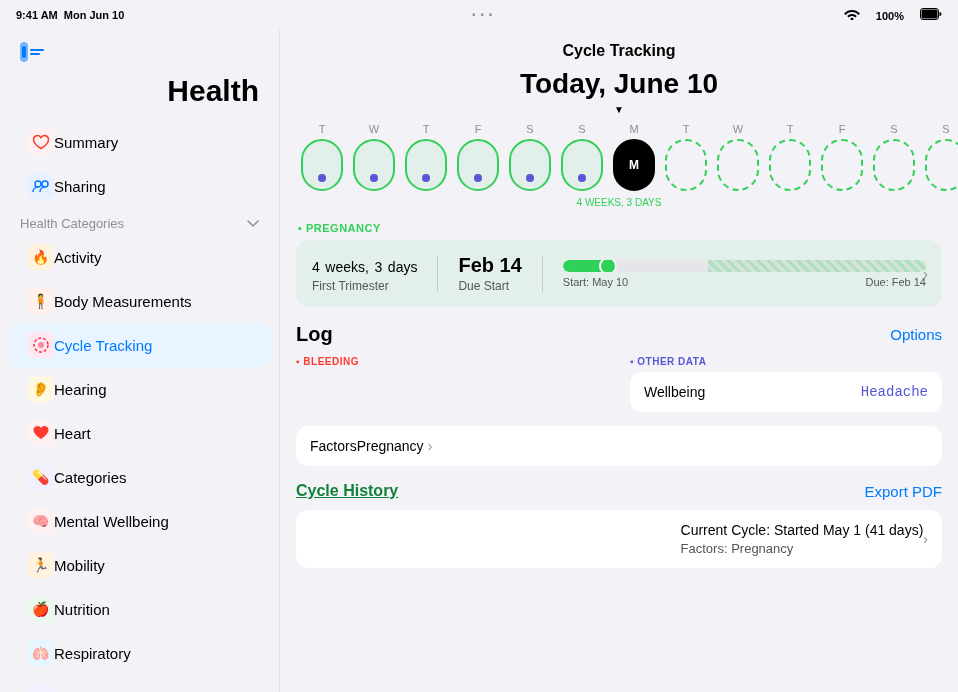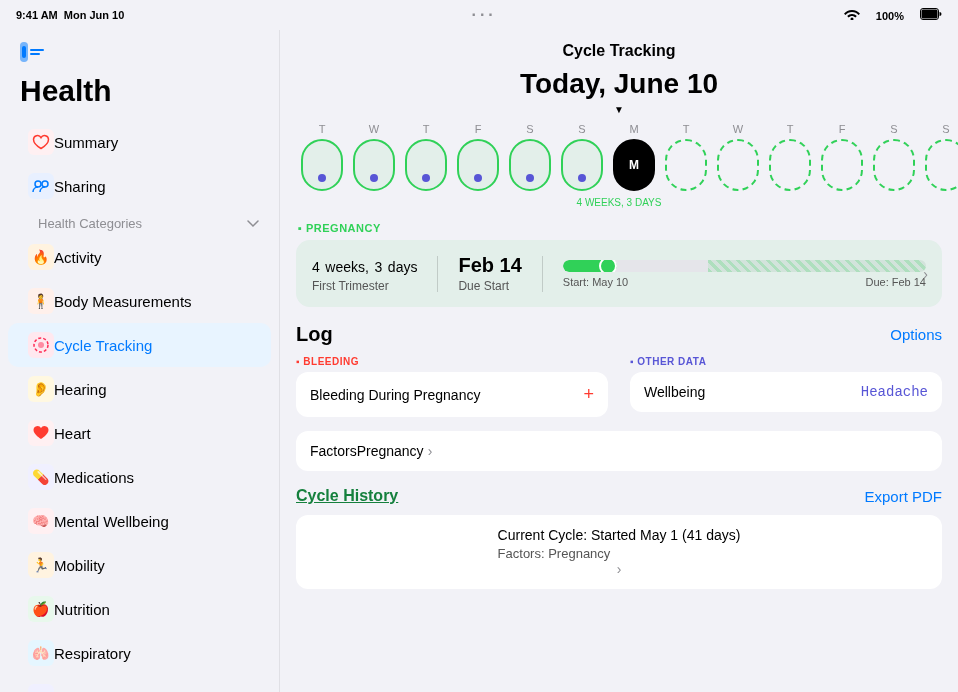--- a/index.html
+++ b/index.html
@@ -42,20 +42,21 @@
     
     .sidebar {
       width: 280px;
       min-width: 280px;
       background: #f2f2f7;
       border-right: 1px solid #e0e0e5;
       display: flex;
       flex-direction: column;
       overflow-y: auto;
       padding-bottom: 20px;
+      text-align: right;
     }
     .sidebar-header {
       padding: 12px 20px 8px 20px;
       display: flex;
       align-items: center;
       gap: 10px;
     }
     .sidebar-toggle-icon {
       width: 28px;
       height: 20px;
@@ -85,21 +86,21 @@
       background: #e8f4ff;
       color: #007aff;
     }
     .sidebar-nav-item .nav-label { font-size: 15px; }
     .sidebar-nav-item.active .nav-label { color: #007aff; font-weight: 500; }
 
     .sidebar-section-header {
       display: flex;
       align-items: center;
       justify-content: space-between;
-      padding: 8px 20px 4px 38px;
+      padding: 8px 20px 4px 20px;
       font-size: 13px;
       color: #8e8e93;
       font-weight: 500;
     }
 
     .nav-icon {
       width: 26px;
       height: 26px;
       border-radius: 6px;
       display: flex;
@@ -388,23 +389,22 @@
       cursor: pointer;
     }
     .history-card {
       background: #fff;
       border-radius: 12px;
       padding: 12px 14px;
     }
     .history-row {
       display: flex;
       align-items: center;
-      justify-content: space-between;
+      justify-content: flex-end;
       font-size: 14px;
-      flex-direction: column;
     }
     .history-label { color: #000; font-weight: 500; }
     .history-sub {
       font-size: 13px;
       color: #555;
       margin-top: 3px;
     }
     .history-chevron { color: #8e8e93; font-size: 14px; }
 
     
@@ -529,21 +529,21 @@
           <path d="M9 14S1.5 9.5 1.5 5a4 4 0 017.5-1.9A4 4 0 0116.5 5C16.5 9.5 9 14 9 14z" fill="#ff3b30"></path>
         </svg>
       </div>
       <span class="nav-label">Heart</span>
     </div>
 
     <div class="sidebar-nav-item">
       <div class="nav-icon" style="background:#f0f0ff;">
         <span style="font-size:14px;">💊</span>
       </div>
-      <span class="nav-label">Medications</span>
+      <span class="nav-label">Categories</span>
     </div>
 
     <div class="sidebar-nav-item">
       <div class="nav-icon" style="background:#fff0f2;">
         <span style="font-size:14px;">🧠</span>
       </div>
       <span class="nav-label">Mental Wellbeing</span>
     </div>
 
     <div class="sidebar-nav-item">
@@ -684,24 +684,20 @@
     </div>
 
     <div class="log-section">
       <div class="log-header">
         <span class="log-title">Log</span>
         <span class="log-options">Options</span>
       </div>
       <div class="log-grid">
         <div class="log-col">
           <div class="log-col-badge">▪ <span>BLEEDING</span></div>
-          <div class="log-row">
-            <span>Bleeding During Pregnancy</span>
-            <span class="log-row-plus">+</span>
-          </div>
         </div>
         <div class="log-col">
           <div class="log-col-badge other">▪ <span>OTHER DATA</span></div>
           <div class="log-row">
             <span>Wellbeing</span>
             <span class="log-row-value">Headache</span>
           </div>
         </div>
       </div>
 

